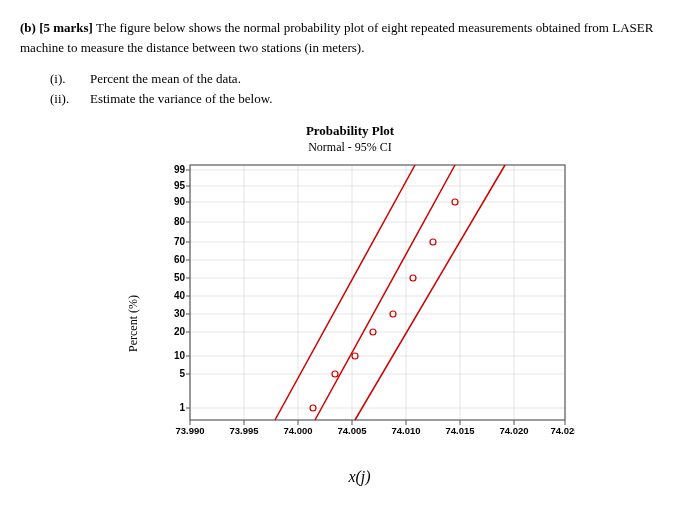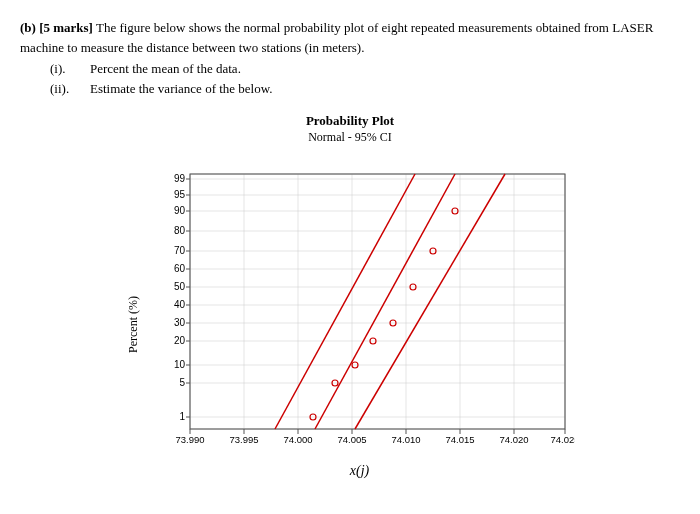--- a/index.html
+++ b/index.html
@@ -7,21 +7,21 @@
       background: #fff;
       font-family: 'Times New Roman', Times, serif;
       font-size: 13px;
       color: #000;
       width: 700px;
       min-height: 514px;
       padding: 18px 20px 10px 20px;
     }
     .question-header {
       line-height: 1.5;
-      margin-bottom: 4px;
+      margin-bottom: 14px;
     }
     .sub-questions {
       margin-left: 30px;
       margin-bottom: 16px;
     }
     .sub-q {
       display: flex;
       gap: 8px;
       margin-bottom: 4px;
     }
@@ -37,46 +37,47 @@
     }
     .chart-title {
       font-weight: bold;
       font-size: 13px;
       text-align: center;
       margin-bottom: 1px;
     }
     .chart-subtitle {
       font-size: 12px;
       text-align: right;
-      margin-bottom: 24px;
+      margin-bottom: 5px;
     }
     .chart-inner {
       display: flex;
       flex-direction: row;
       align-items: center;
     }
     .y-axis-label {
       writing-mode: vertical-rl;
       transform: rotate(180deg);
       font-size: 12px;
       margin-right: 4px;
       white-space: nowrap;
     }
     .chart-area-wrapper {
       display: flex;
       flex-direction: column;
     }
     .chart-svg-area {
       position: relative;
+      font-weight: bold;
     }
     .x-axis-label {
       text-align: center;
       font-style: italic;
-      font-size: 14px;
-      margin-top: 0;
+      font-size: 16px;
+      margin-top: 14px;
     }
   </style>
 </head>
 <body>
 
 <div>
   <p class="question-header">
     <strong>(b) [5 marks]</strong>
     <span>The figure below shows the normal probability plot of eight repeated measurements obtained from LASER machine to measure the distance between two stations (in meters).</span>
   </p>

